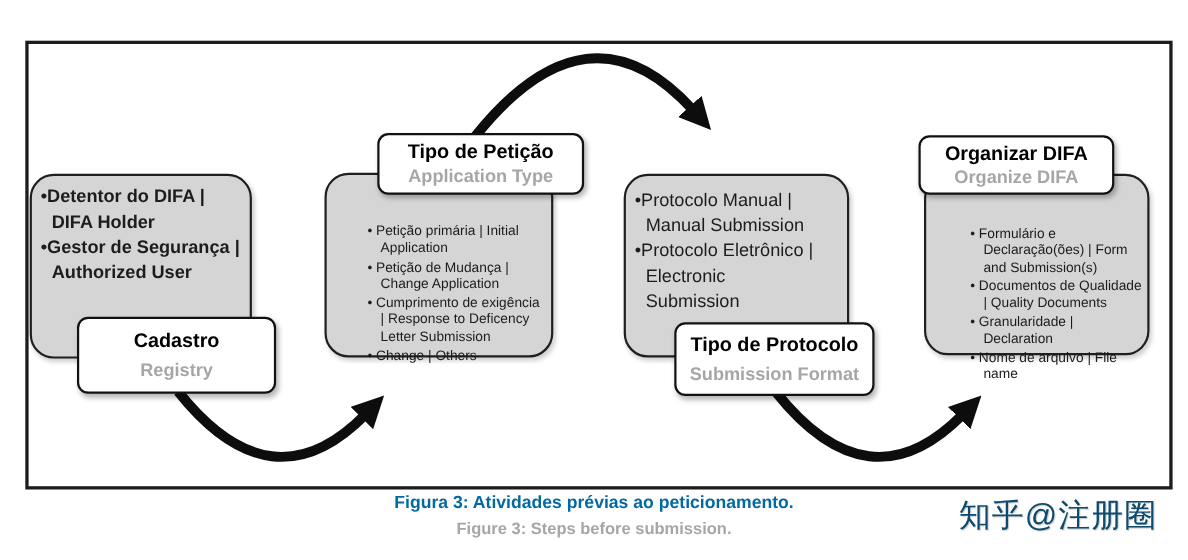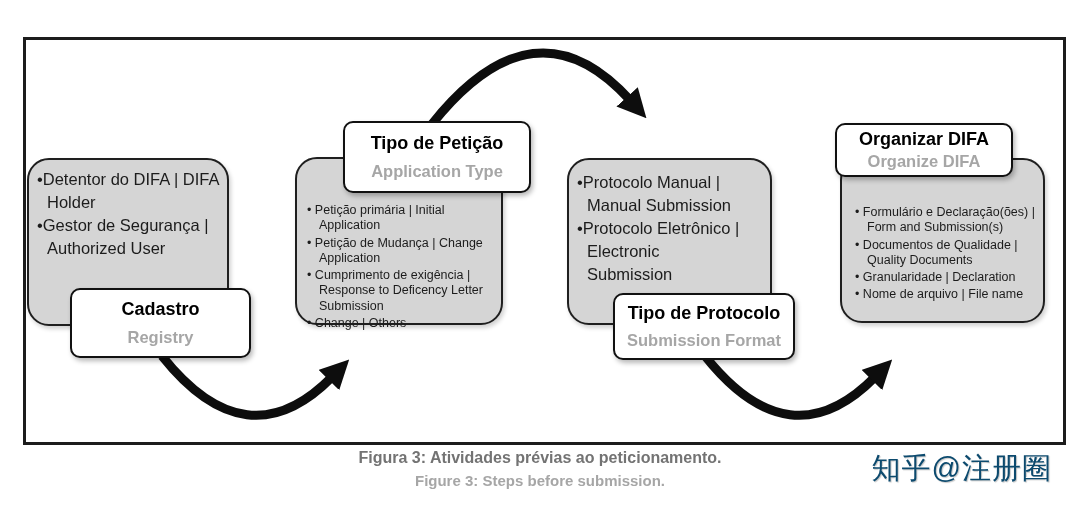--- a/index.html
+++ b/index.html
@@ -22,64 +22,65 @@
   
   .box {
     position: absolute;
     background: #d5d5d5;
     border: 2px solid #1f1f1f;
     border-radius: 22px;
     box-sizing: border-box;
     box-shadow: 2px 3px 4px rgba(0,0,0,0.18);
     color: #1c1c1c;
   }
-  .box1 { left: 27px;  top: 158px; width: 202px; height: 168px; padding: 8px 6px 6px 8px; }
+  .box1 { left: 27px;  top: 158px; width: 202px; height: 168px; padding: 8px 6px 6px 8px; font-weight: bold; }
   .box2 { left: 295px; top: 157px; width: 208px; height: 168px; padding: 44px 8px 6px 10px; }
   .box3 { left: 567px; top: 158px; width: 205px; height: 167px; padding: 11px 24px 6px 8px; }
   .box4 { left: 840px; top: 158px; width: 205px; height: 165px; padding: 45px 4px 6px 13px; }
   .items.lg .item {
     font-size: 16.5px;
     line-height: 1.4;
     padding-left: 10px;
     text-indent: -10px;
   }
   .items.lg .item::before { content: "\2022"; }
   .items.sm .item {
     font-size: 12.5px;
     line-height: 1.22;
     padding-left: 12px;
     text-indent: -12px;
     margin-bottom: 2px;
+    margin-left: 27px;
   }
   .items.sm .item::before { content: "\2022\00a0"; }
   
   .label {
     position: absolute;
     background: #ffffff;
     border: 2.5px solid #111111;
     border-radius: 10px;
     box-sizing: border-box;
     box-shadow: 2px 3px 5px rgba(0,0,0,0.28);
     display: flex;
     flex-direction: column;
     align-items: center;
     justify-content: space-evenly;
     text-align: center;
     padding: 2px 4px;
   }
   .l1 { left: 70px;  top: 288px; width: 181px; height: 70px; }
-  .l2 { left: 343px; top: 121px; width: 188px; height: 72px; }
+  .l2 { left: 343px; top: 121px; width: 188px; height: 56px; }
   .l3 { left: 613px; top: 293px; width: 182px; height: 67px; }
   .l4 { left: 835px; top: 123px; width: 178px; height: 54px; align-items: center; }
   .label-pt { font-weight: bold; font-size: 18px; color: #000000; white-space: nowrap; }
   .label-en { font-weight: bold; font-size: 16.5px; color: #a6a6a6; white-space: nowrap; }
   .arrows { position: absolute; left: 0; top: 0; pointer-events: none; }
   .caption-pt {
     position: absolute; left: 0; right: 0; top: 449px;
-    text-align: center; font-weight: bold; font-size: 16px; color: #737373;
+    text-align: center; font-weight: bold; font-size: 16px; color: #0369a1;
   }
   .caption-en {
     position: absolute; left: 0; right: 0; top: 472px;
     text-align: center; font-weight: bold; font-size: 15px; color: #a6a6a6;
   }
   .watermark {
     position: absolute;
     right: 28px; top: 449px;
     font-size: 29px;
     letter-spacing: 1px;

